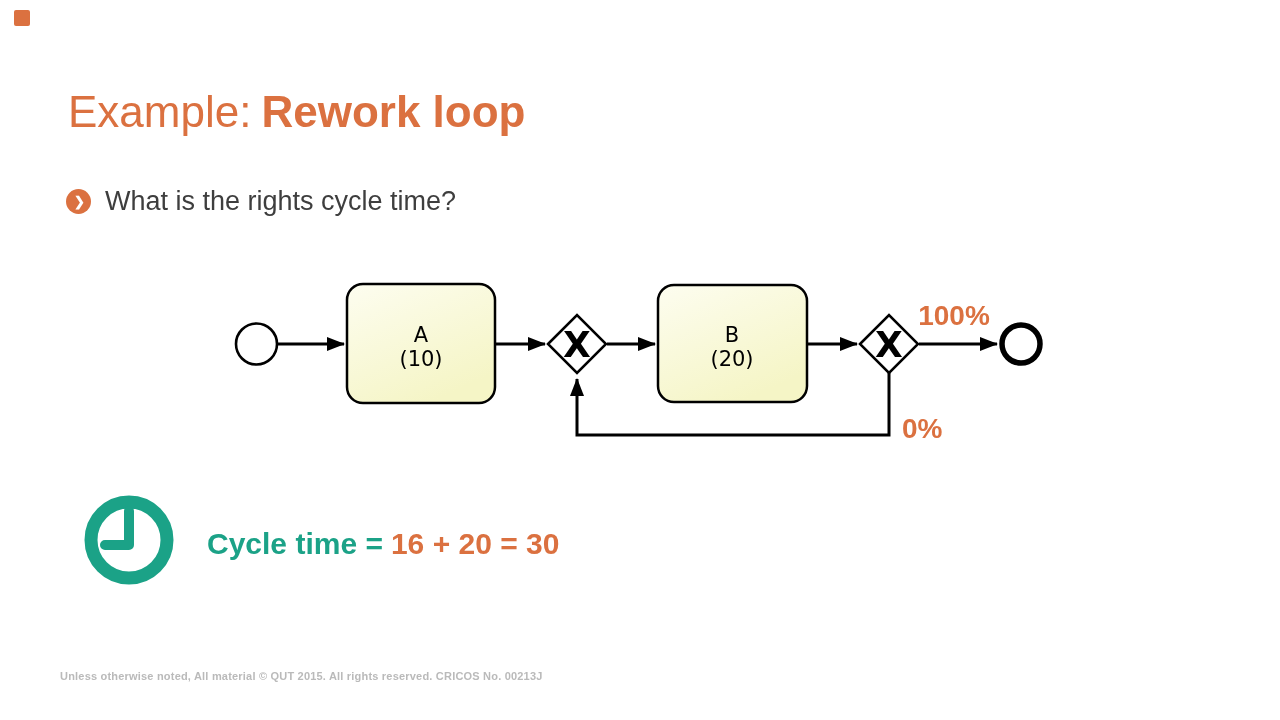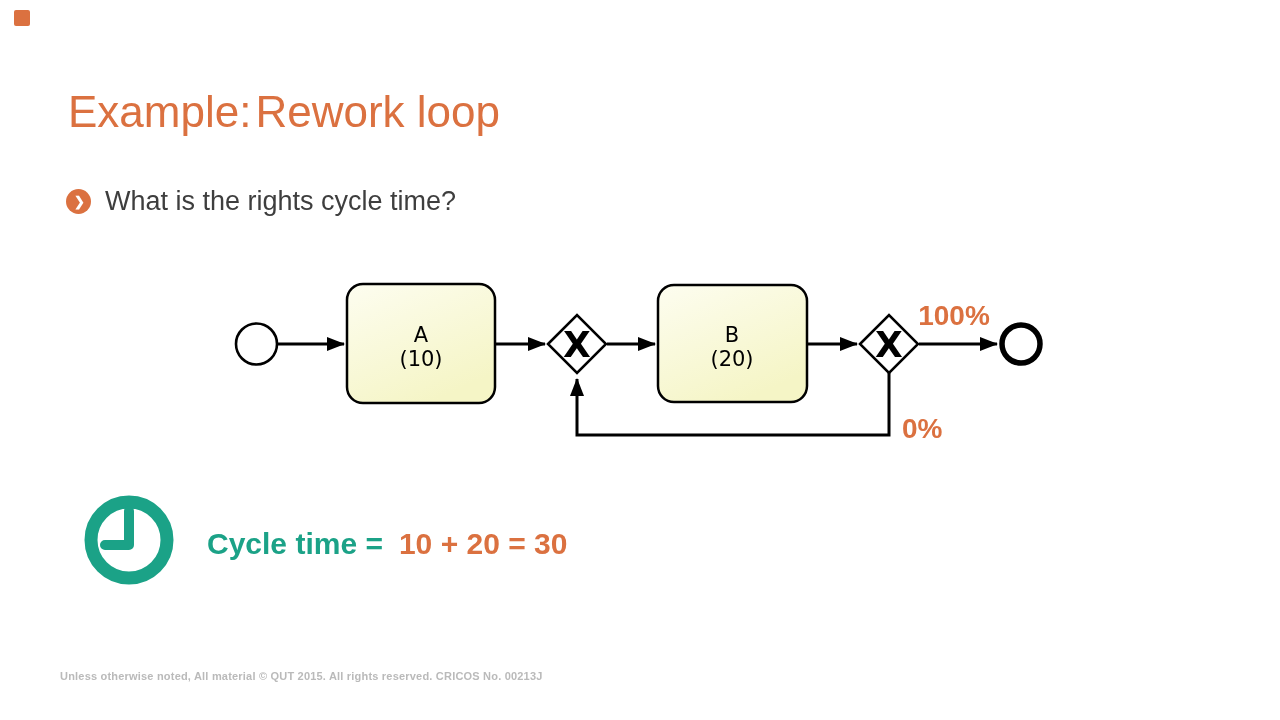--- a/index.html
+++ b/index.html
@@ -9,42 +9,42 @@
     font-family:"Liberation Sans", sans-serif; overflow:hidden;
   }
   .corner-square {
     position:absolute; left:14px; top:10px; width:16px; height:16px;
     background:#DB7140; border-radius:2px;
   }
   .title {
     position:absolute; left:68px; top:89px; font-size:44px; line-height:1.05;
     color:#DB7140; white-space:nowrap;
   }
-  .title .prefix { font-weight:400; margin-right:4px; }
-  .title .emphasis { font-weight:400;margin-top:40px; }
+  .title .prefix { font-weight:400; margin-right:10px; }
+  .title .emphasis { font-weight:700;margin-top:40px; }
   .bullet-row {
     position:absolute; left:66px; top:186px; display:flex; align-items:center;
   }
   .bullet-icon {
     width:25px; height:25px; border-radius:50%; background:#DB7140;
     display:flex; align-items:center; justify-content:center; flex:0 0 auto;
   }
   .bullet-icon span { color:#ffffff; font-size:13px; font-weight:700; line-height:1; transform:translateX(1px); }
   .bullet-text {
     margin-left:14px; font-size:27px; color:#3E3E3E; white-space:nowrap;
   }
   .diagram-svg { position:absolute; left:0; top:0; width:1280px; height:720px; }
   .task-label { font-family:"DejaVu Sans", sans-serif; font-size:21px; fill:#000000; }
   .gateway-x  { font-family:"DejaVu Sans", sans-serif; font-size:36px; font-weight:700; fill:#000000; }
   .branch-label { font-family:"Liberation Sans", sans-serif; font-size:28px; font-weight:700; fill:#DB7140; }
   .summary-text {
     position:absolute; left:207px; top:527px; font-size:30px; font-weight:700;
     line-height:34px; white-space:nowrap;
   }
-  .summary-text .label { color:#1BA287; margin-right:16px; }
+  .summary-text .label { color:#1BA287; margin-right:8px; }
   .summary-text .value { color:#DB7140; }
   .footer {
     position:absolute; left:60px; top:670px; font-size:11px; font-weight:700;
     color:#BABABA; letter-spacing:0.2px; white-space:nowrap;
   }
 </style>
 </head>
 <body>
 
 <div class="slide">
@@ -101,18 +101,18 @@
     <text class="branch-label" x="954" y="325" text-anchor="middle">100%</text>
     <text class="branch-label" x="902" y="438" text-anchor="start">0%</text>
 
     <g>
       <circle cx="129" cy="540" r="38" fill="none" stroke="#1BA287" stroke-width="13"></circle>
       <path d="M129,511 L129,545 L105,545" fill="none" stroke="#1BA287" stroke-width="10" stroke-linecap="round" stroke-linejoin="round"></path>
     </g>
   </svg>
 
   <div class="summary-text">
-    <span class="label">Cycle time =</span><span class="value">10 + 20 = 30</span>
+    <span class="label">Cycle time =</span><span class="value">16 + 20 = 30</span>
   </div>
 
   <div class="footer">Unless otherwise noted, All material © QUT 2015. All rights reserved. CRICOS No. 00213J</div>
 
 </div>
 
 </body></html>

